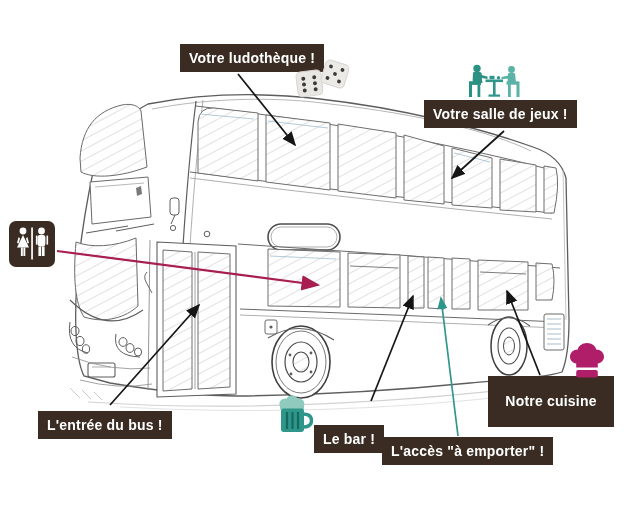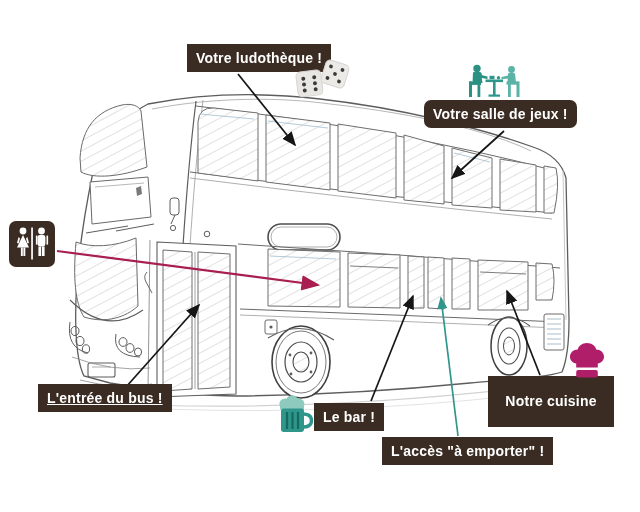--- a/index.html
+++ b/index.html
@@ -156,24 +156,24 @@
     </defs>
     <line x1="238" y1="74" x2="295" y2="145" stroke="#151515" stroke-width="1.7" marker-end="url(#arrB)"></line>
     <line x1="504" y1="131" x2="452" y2="178" stroke="#151515" stroke-width="1.7" marker-end="url(#arrB)"></line>
     <line x1="57" y1="251" x2="318" y2="285" stroke="#a81e50" stroke-width="2.2" marker-end="url(#arrM)"></line>
     <line x1="110" y1="405" x2="199" y2="305" stroke="#151515" stroke-width="1.7" marker-end="url(#arrB)"></line>
     <line x1="371" y1="401" x2="413" y2="296" stroke="#151515" stroke-width="1.7" marker-end="url(#arrB)"></line>
     <line x1="458" y1="436" x2="441" y2="298" stroke="#2e968a" stroke-width="1.7" marker-end="url(#arrT)"></line>
     <line x1="540" y1="375" x2="507" y2="291" stroke="#151515" stroke-width="1.7" marker-end="url(#arrB)"></line>
   </svg>
 
-  <div class="label" style="left:187px;top:44px;">Votre ludothèque !</div>
-  <div class="label" style="left:424px;top:100px;border-radius:7px;">Votre salle de jeux !</div>
-  <div class="label" style="left:38px;top:384px;text-decoration:underline;">L'entrée du bus !</div>
-  <div class="label" style="left:314px;top:403px;">Le bar !</div>
+  <div class="label" style="left:180px;top:44px;">Votre ludothèque !</div>
+  <div class="label" style="left:424px;top:100px;">Votre salle de jeux !</div>
+  <div class="label" style="left:38px;top:411px;">L'entrée du bus !</div>
+  <div class="label" style="left:314px;top:425px;">Le bar !</div>
   <div class="label" style="left:382px;top:437px;">L'accès "à emporter" !</div>
   <div class="label two-line" style="left:488px;top:376px;">
     <span style="display:block">Notre cuisine</span>
   </div>
 
   <svg class="icon" style="left:9px;top:221px;" width="46" height="46" viewBox="0 0 46 46">
     <rect width="46" height="46" rx="7" fill="#3a2c22"></rect>
     <g fill="#ffffff">
       <circle cx="14" cy="10" r="3.4"></circle>
       <path d="M14,14 L20,26.5 L8,26.5 Z"></path>

